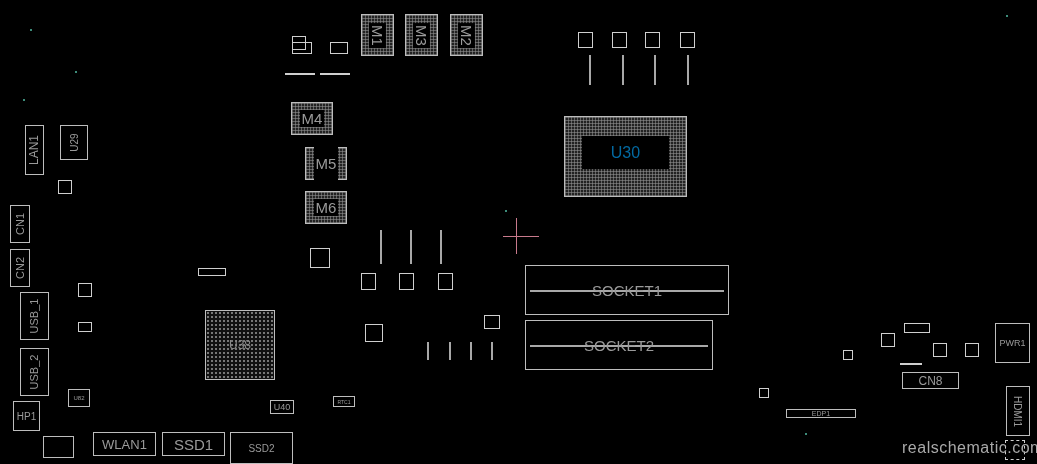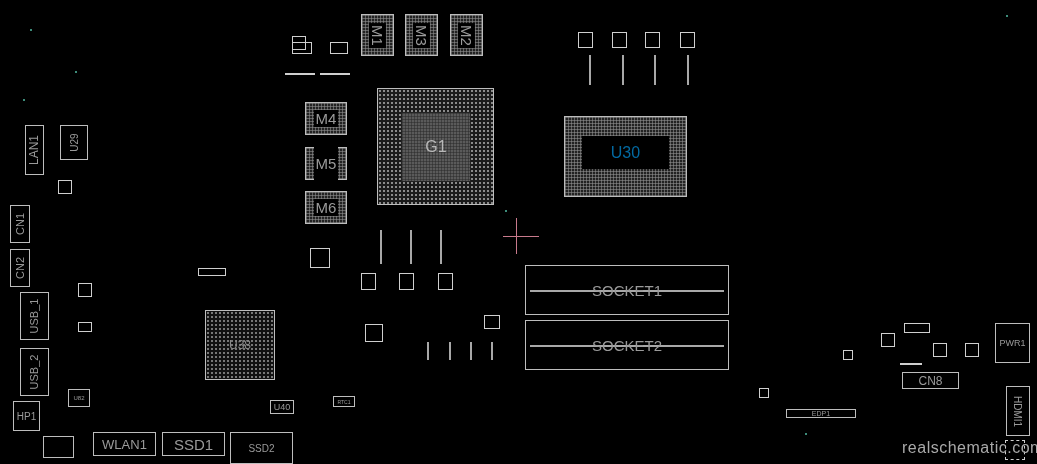--- a/index.html
+++ b/index.html
@@ -27,35 +27,30 @@
   <div class="comp bga-dense" style="left:361px;top:14px;width:33px;height:42px;font-size:15px;">
     <span style="transform:rotate(90deg);background:#000;padding:0 2px;">M1</span>
   </div>
   <div class="comp bga-dense" style="left:405px;top:14px;width:33px;height:42px;font-size:15px;">
     <span style="transform:rotate(90deg);background:#000;padding:0 2px;">M3</span>
   </div>
   <div class="comp bga-dense" style="left:450px;top:14px;width:33px;height:42px;font-size:15px;">
     <span style="transform:rotate(90deg);background:#000;padding:0 2px;">M2</span>
   </div>
 
-  <div class="comp bga-dense" style="left:305px;top:102px;width:42px;height:33px;font-size:15px;">
+  <div class="comp bga-dense" style="left:291px;top:102px;width:42px;height:33px;font-size:15px;">
     <span style="background:#000;padding:0 2px;">M4</span>
   </div>
   <div class="comp bga-dense" style="left:305px;top:147px;width:42px;height:33px;font-size:15px;">
     <span style="background:#000;padding:10px 2px;">M5</span>
   </div>
   <div class="comp bga-dense" style="left:305px;top:191px;width:42px;height:33px;font-size:15px;">
     <span style="background:#000;padding:0 2px;">M6</span>
   </div>
 
-  <div class="comp bga" style="left:377px;top:88px;width:117px;height:117px;">
-    <div class="core" style="left:23px;top:23px;width:70px;height:70px;font-size:16px;">
-      <span>G1</span>
-    </div>
-  </div>
 
   <div class="comp bga-dense" style="left:564px;top:116px;width:123px;height:81px;">
     <div class="hollow" style="left:17px;top:19px;width:87px;height:33px;font-size:16px;">
       <span>U30</span>
     </div>
   </div>
 
   <div class="comp bga" style="left:205px;top:310px;width:70px;height:70px;background-image:repeating-radial-gradient(circle at 50% 50%, #777 0 1px, #111 1px 3px);font-size:12px;">
     <span style="color:#888;">U38</span>
   </div>
@@ -99,21 +94,21 @@
     <span>U40</span>
   </div>
   <div class="comp" style="left:333px;top:396px;width:22px;height:11px;font-size:5px;">
     <span>RTC1</span>
   </div>
 
   <div class="comp" style="left:525px;top:265px;width:204px;height:50px;font-size:15px;">
     <div class="rail" style="left:4px;right:4px;top:24px;height:2px;"></div>
     <span style="position:relative;">SOCKET1</span>
   </div>
-  <div class="comp" style="left:525px;top:320px;width:204px;height:50px;font-size:15px;">
+  <div class="comp" style="left:525px;top:320px;width:188px;height:50px;font-size:15px;">
     <div class="rail" style="left:4px;right:4px;top:24px;height:2px;"></div>
     <span style="position:relative;">SOCKET2</span>
   </div>
 
   <div class="comp" style="left:786px;top:409px;width:70px;height:9px;font-size:7px;">
     <span>EDP1</span>
   </div>
   <div class="comp" style="left:902px;top:372px;width:57px;height:17px;font-size:12px;">
     <span>CN8</span>
   </div>

